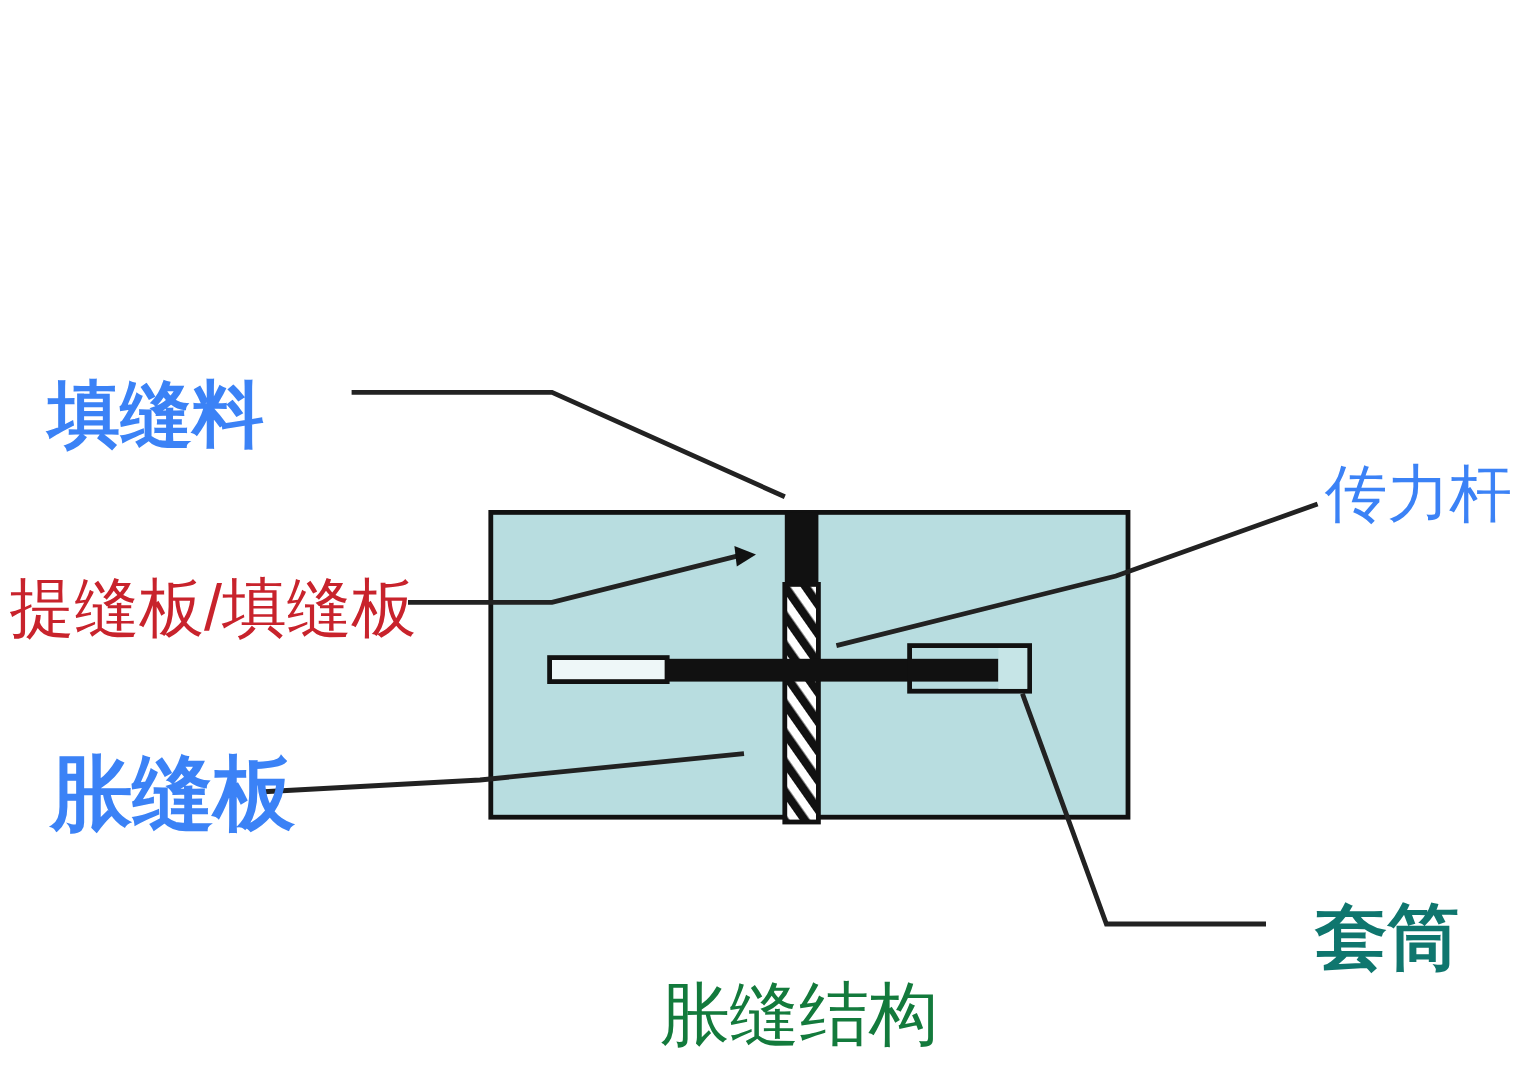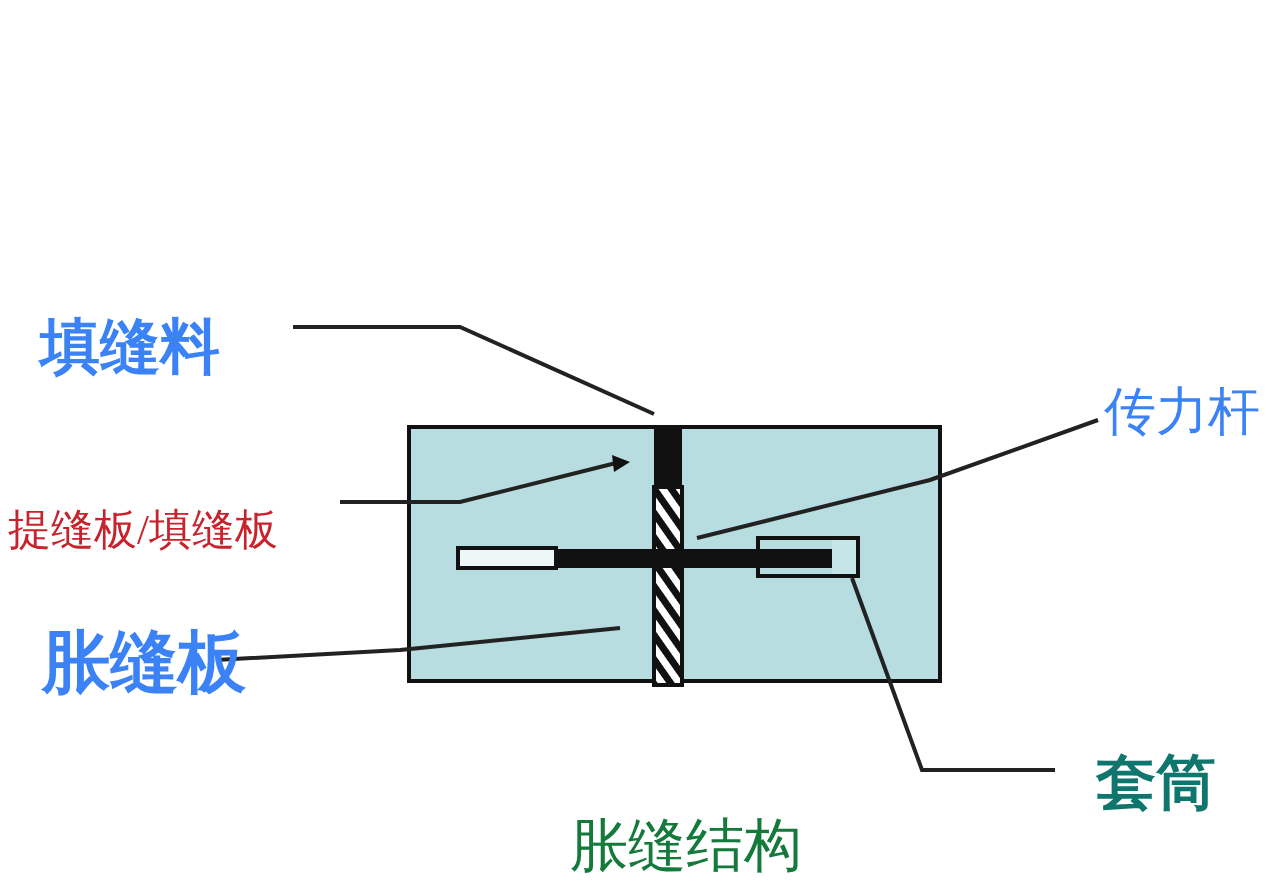--- a/index.html
+++ b/index.html
@@ -1,21 +1,21 @@
 <!DOCTYPE html>
 <html><head>
   <meta charset="utf-8">
   <style>
     html, body { margin: 0; padding: 0; background: #ffffff; }
     body { width: 1281px; height: 896px; position: relative; overflow: hidden;
       font-family: "DejaVu Sans", sans-serif; }
     #canvas { position: absolute; left: 0; top: 0; width: 1281px; height: 896px; }
     .label { position: absolute; white-space: nowrap; line-height: 1; }
     .bold-label { font-weight: bold; color: #3b82f6; font-size: 60px; }
-    .serif-label { font-family: Liberation Serif, serif; color: #c8232c; font-size: 43px; margin-top: 28px; }
+    .serif-label { font-family: Liberation Sans, sans-serif; color: #c8232c; font-size: 54px; }
     .title { font-family: "DejaVu Serif", serif; color: #137a3c; font-size: 58px; }
   </style>
 </head>
 <body>
 
 <svg id="canvas" viewBox="0 0 1281 896" xmlns="http://www.w3.org/2000/svg">
   <defs>
     <pattern id="hatch" patternUnits="userSpaceOnUse" width="14" height="14" patternTransform="rotate(-35)">
       <rect width="14" height="14" fill="#ffffff"></rect>
       <rect width="7" height="14" fill="#111111"></rect>
@@ -41,13 +41,13 @@
   <polyline points="216,660 400,650 620,628" fill="none" stroke="#222" stroke-width="4"></polyline>
   <polyline points="1098,420 930,480 697,538" fill="none" stroke="#222" stroke-width="4"></polyline>
   <polyline points="852,578 922,770 1055,770" fill="none" stroke="#222" stroke-width="4"></polyline>
 </svg>
 
 <div class="label bold-label" style="left:40px; top:316px;">填缝料</div>
 <div class="label serif-label" style="left:8px; top:480px;">提缝板/填缝板</div>
 <div class="label bold-label" style="left:42px; top:628px; font-size:68px;">胀缝板</div>
 <div class="label bold-label" style="left:1104px; top:390px; font-size:52px; font-weight:normal;font-family:Liberation Mono, monospace;">传力杆</div>
 <div class="label bold-label" style="left:1096px; top:752px; color:#0f766e;">套筒</div>
-<div class="label title" style="left:550px; top:816px;margin-left:20px;">胀缝结构</div>
+<div class="label title" style="left:550px; top:816px;">胀缝结构</div>
 
 </body></html>

